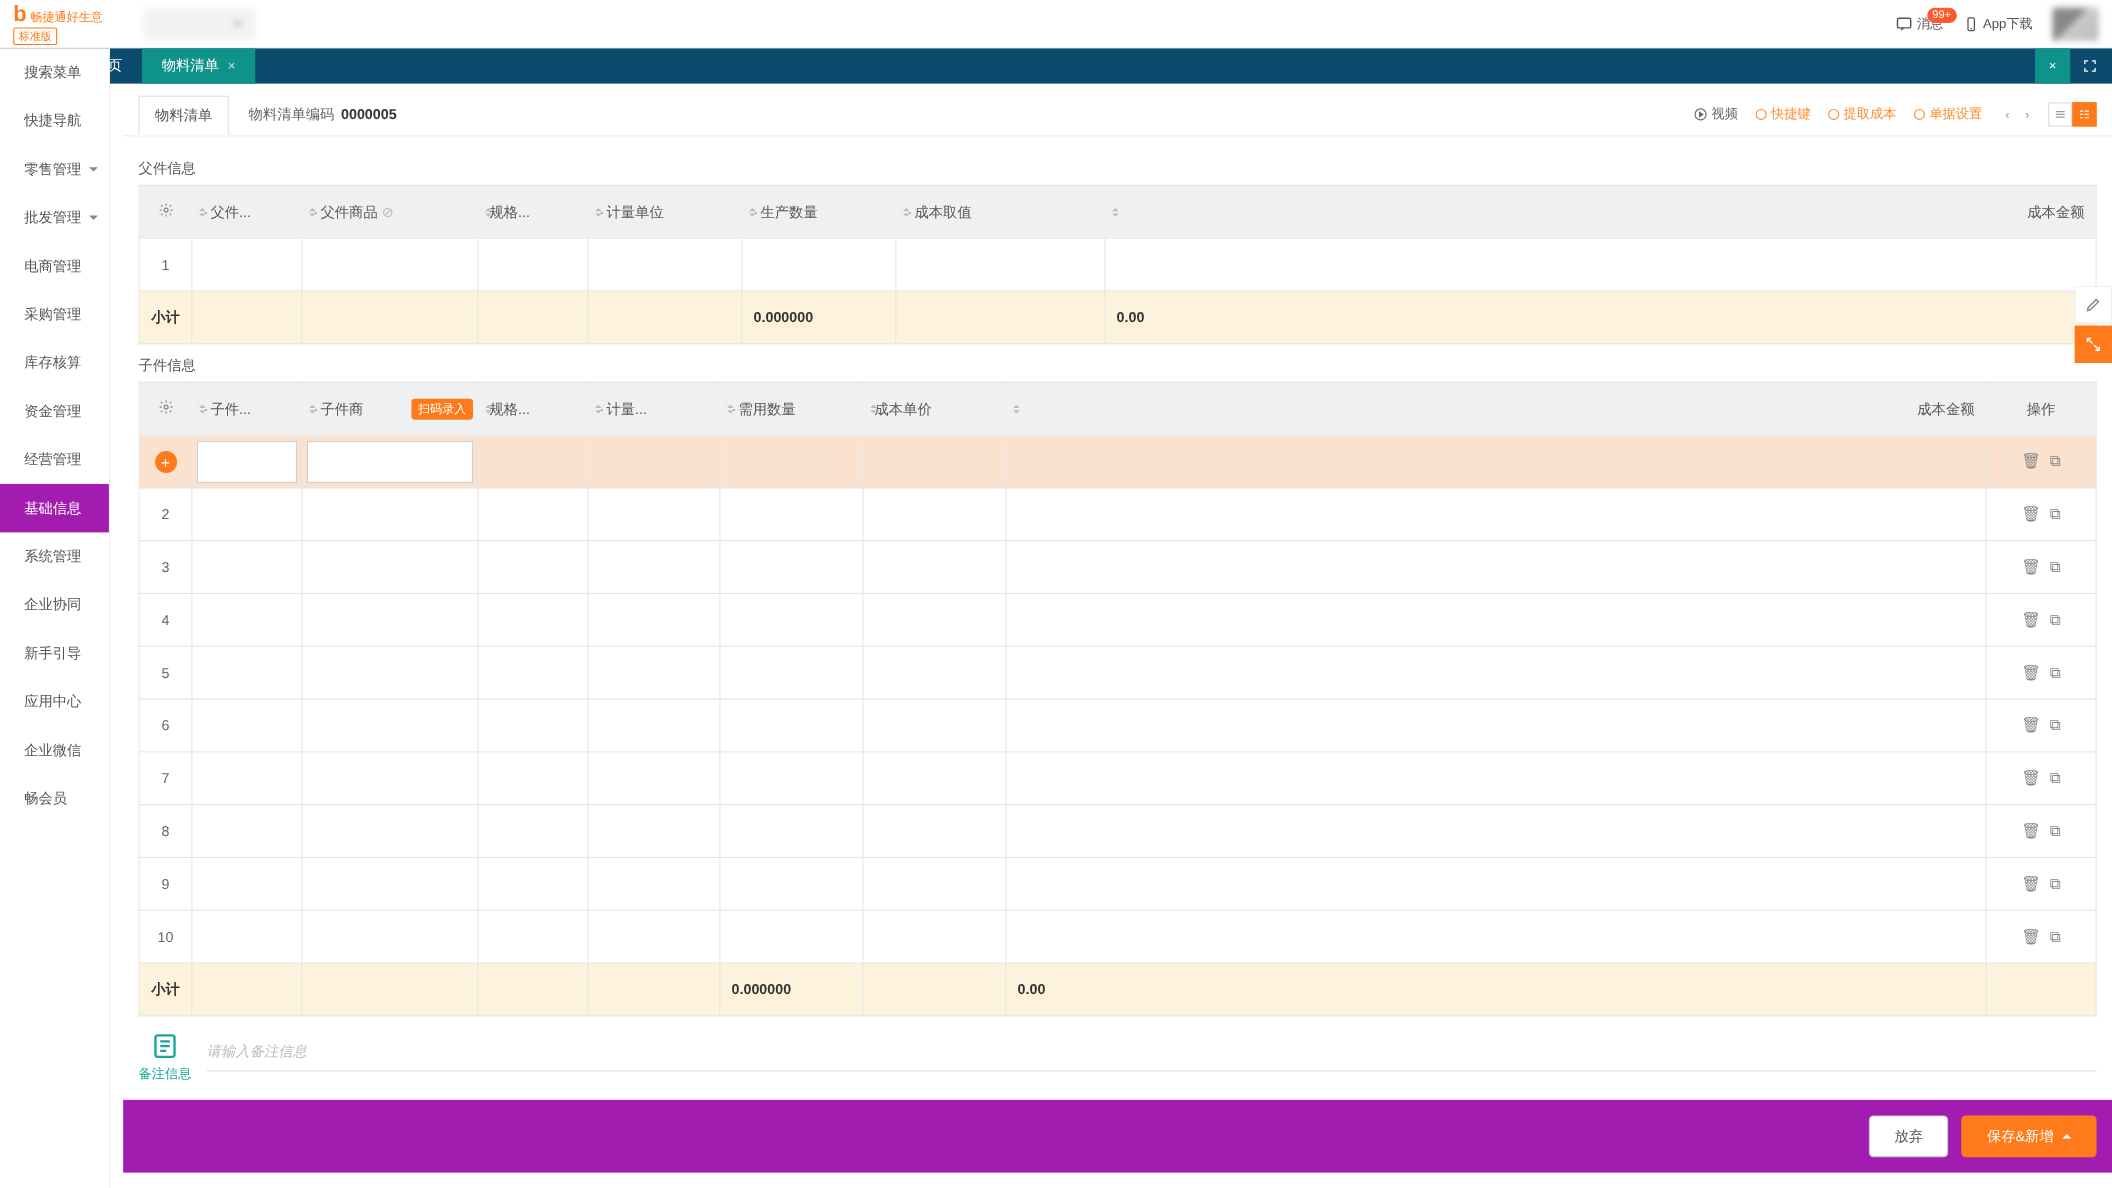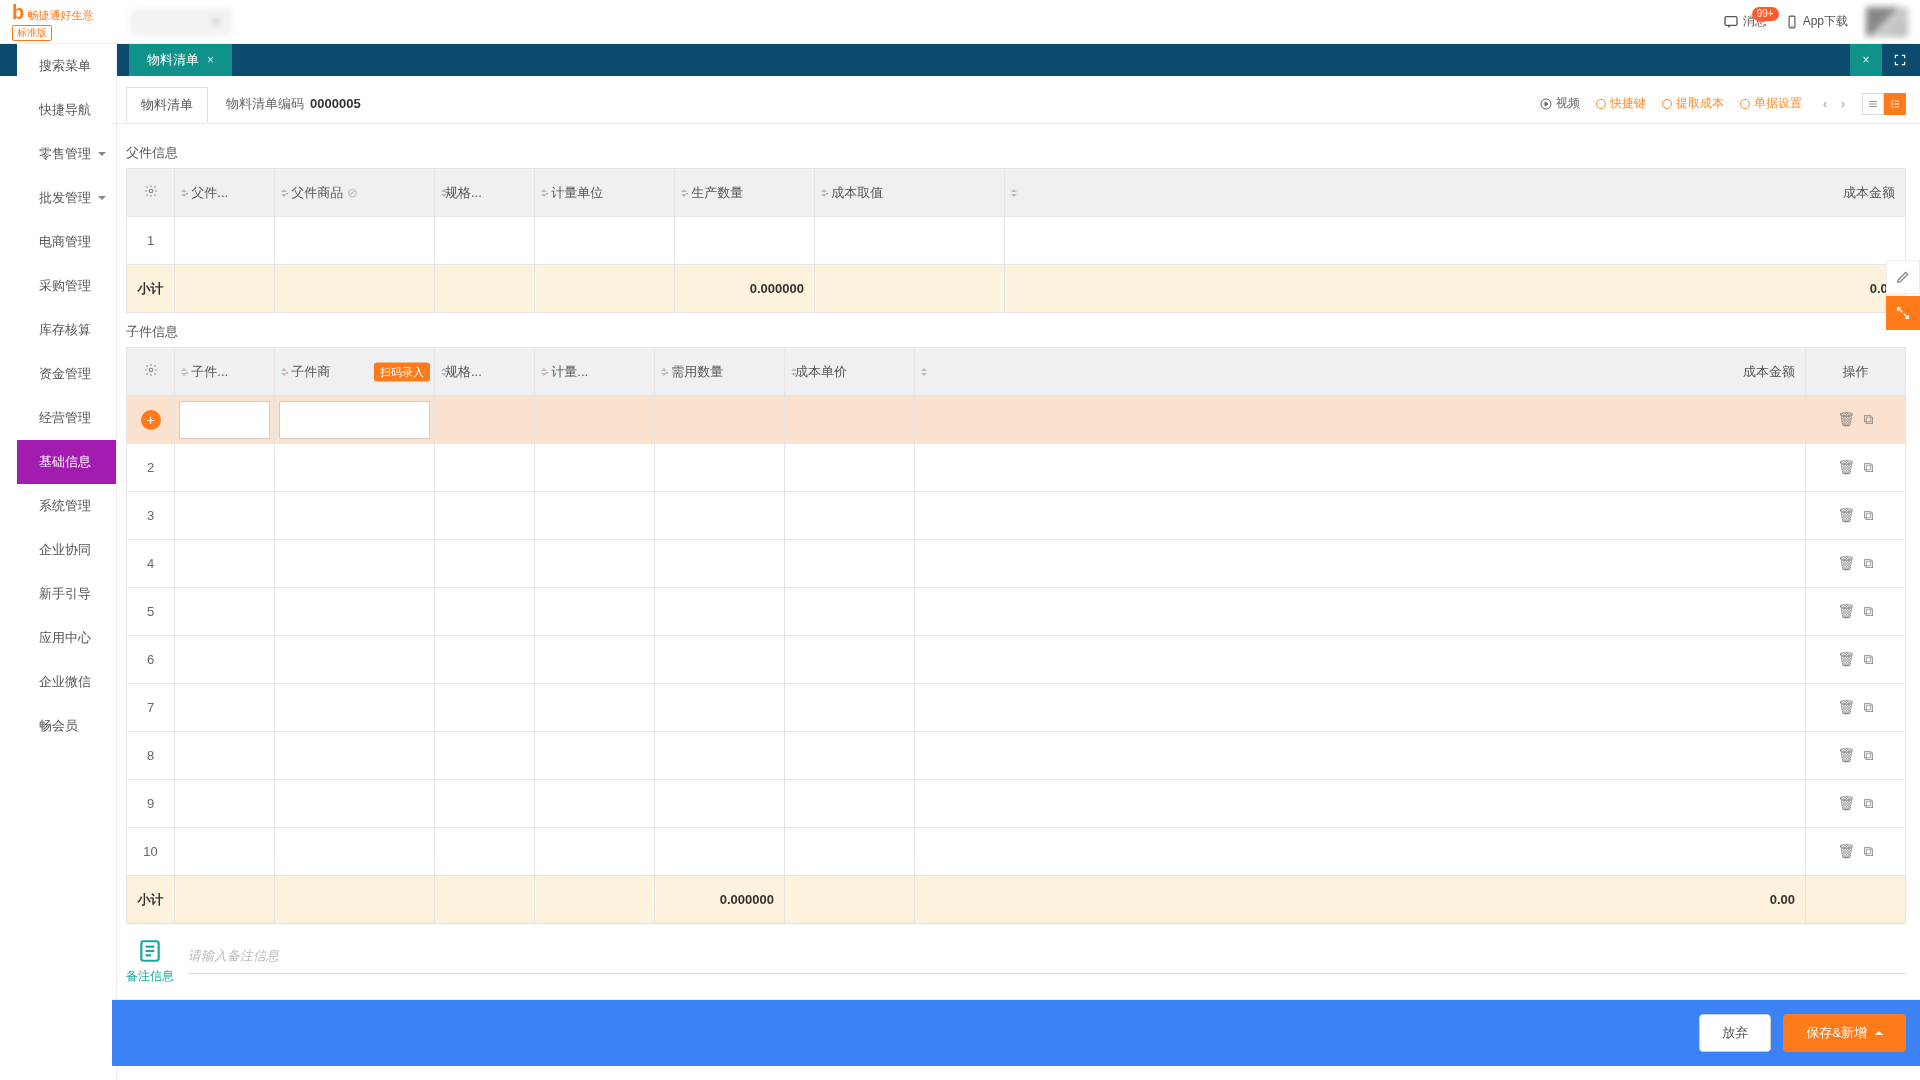--- a/index.html
+++ b/index.html
@@ -20,21 +20,21 @@
 
 
 .tabstrip { height:32px; background:#0c4a6e; display:flex; align-items:stretch; padding-left:67px; position:relative; }
 .tab { padding:0 18px; color:#fff; display:flex; align-items:center; cursor:pointer; font-size:13px; }
 .tab.active { background:#0f9289; }
 .tab-x { margin-left:8px; font-size:12px; opacity:.8; cursor:pointer; }
 .tabstrip-close { position:absolute; right:38px; top:0; bottom:0; width:32px; display:flex; align-items:center; justify-content:center; background:#0f9289; color:#fff; cursor:pointer; }
 .tabstrip-fs   { position:absolute; right:6px; top:0; bottom:0; width:28px; display:flex; align-items:center; justify-content:center; color:#fff; cursor:pointer; }
 
 
-.leftnav { position:absolute; left:17px; top:44px; bottom:0; width:100px; background:#fff; border-right:1px solid #eee; }
+.leftnav { position:absolute; left:0; top:44px; bottom:0; width:100px; background:#fff; border-right:1px solid #eee; }
 .leftnav .item { height:44px; display:flex; align-items:center; padding-left:22px; color:#555; cursor:pointer; font-size:13px; position:relative; }
 .leftnav .item.active { background:#a21caf; color:#fff; }
 .leftnav .item .caret { position:absolute; right:10px; top:20px; border:4px solid transparent; border-top-color:#888; }
 
 
 .main { position:absolute; left:112px; right:0; top:84px; bottom:0; display:flex; flex-direction:column; }
 .sheet-head { height:40px; display:flex; align-items:center; padding:0 14px; border-bottom:1px solid #eaeaea; }
 .sheet-tab { padding:8px 14px; border:1px solid #e0e0e0; border-bottom:1px solid #fff; background:#fff; color:#555; font-size:13px; position:relative; top:1px; }
 .sheet-code { margin-left:18px; color:#666; font-size:13px; }
 .sheet-code b { color:#333; margin-left:6px; font-weight:700; }
@@ -56,35 +56,35 @@
 th,td { border:1px solid #e5e5e5; height:48px; padding:0 10px; font-size:13px; }
 th { background:#eef0f2; color:#555; font-weight:500; text-align:left; position:relative; }
 th .req { color:#ff5a2e; margin-right:2px; }
 th .sorter { position:absolute; left:6px; top:50%; transform:translateY(-50%); display:flex; flex-direction:column; }
 th .sorter::before{content:"";border:3px solid transparent;border-bottom-color:#bbb;margin-bottom:2px;}
 th .sorter::after{content:"";border:3px solid transparent;border-top-color:#bbb;}
 th.gear { width:48px; text-align:center; }
 td.rownum { text-align:center; color:#666; width:48px; }
 tr.subtotal td { background:#fdf3dc; font-weight:600; }
 tr.active-row td { background:#fbe2cf; }
-td.num{ text-align:right; }
+td.num{ }
 td.centered{ text-align:center; }
 td.edit { padding:4px; }
 td.edit input{ width:100%; height:38px; border:1px solid #cfcfcf; padding:0 6px; outline:none; }
 .scan-badge { position:absolute; right:4px; top:50%; transform:translateY(-50%); background:#ff7a1a; color:#fff; border-radius:3px; padding:2px 6px; font-size:11px; }
 .addbtn { width:20px; height:20px; border-radius:50%; background:#ff7a1a; color:#fff; display:inline-flex; align-items:center; justify-content:center; font-size:14px; }
 .op-icn { color:#888; cursor:pointer; margin:0 4px; font-size:14px; }
 
 
 .remark { margin:14px; display:flex; align-items:flex-start; gap:14px; }
 .remark .ic { display:flex; flex-direction:column; align-items:center; color:#17a79a; font-size:12px; }
 .remark .ic svg{ margin-bottom:4px;}
 .remark input { flex:1; border:none; border-bottom:1px solid #ddd; height:36px; outline:none; font-size:13px; color:#333;font-style:italic; }
 .remark input::placeholder{ color:#bbb; }
-.footer { border-top:1px solid #eee; padding:14px; display:flex; justify-content:flex-end; gap:12px; background:#3b82f6; }
+.footer { border-top:1px solid #eee; padding:14px; display:flex; justify-content:flex-end; gap:12px; background:#a21caf; }
 .btn { height:38px; padding:0 22px; border-radius:4px; border:1px solid #ccc; background:#fff; color:#555; font-size:13px; cursor:pointer; }
 .btn.primary { background:#ff7a1a; color:#fff; border-color:#ff7a1a; display:flex; align-items:center; }
 .btn.primary::after{ content:""; margin-left:8px; border:4px solid transparent; border-bottom-color:#fff; transform:translateY(-2px);}
  
 
 .float-edit { position:absolute; right:0; top:260px; width:34px; height:34px; background:#fff; border:1px solid #eee; display:flex; align-items:center; justify-content:center; color:#888; }
 .float-expand { position:absolute; right:0; top:296px; width:34px; height:34px; background:#ff7a1a; display:flex; align-items:center; justify-content:center; color:#fff; }
 
 
 .blur { filter:blur(3px); color:#bbb; }

